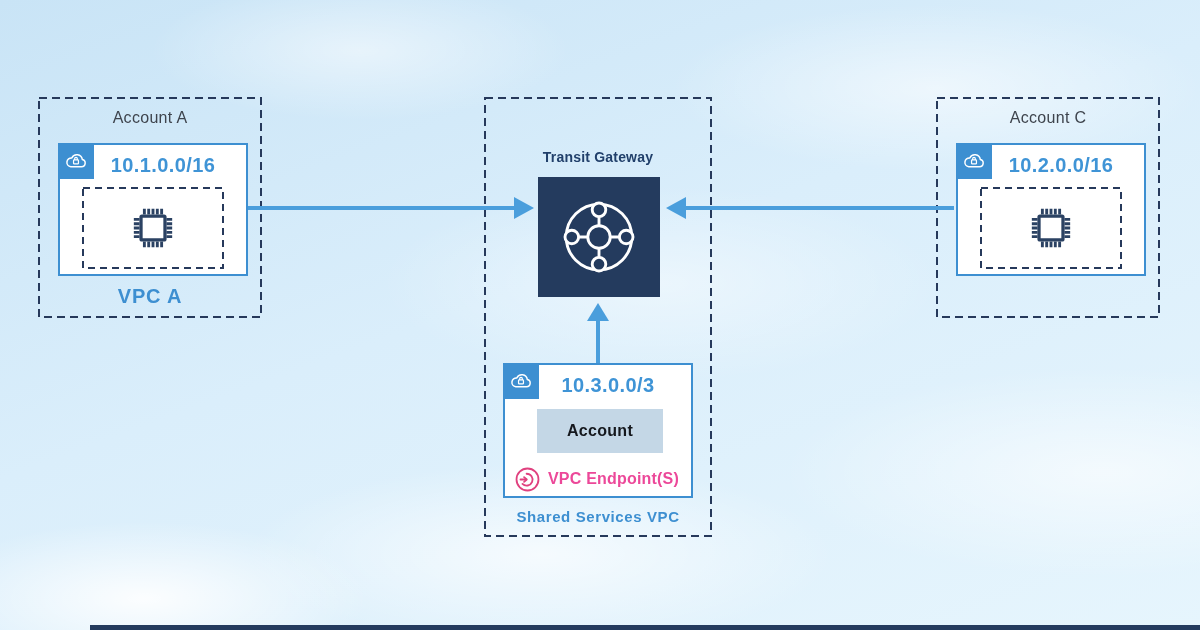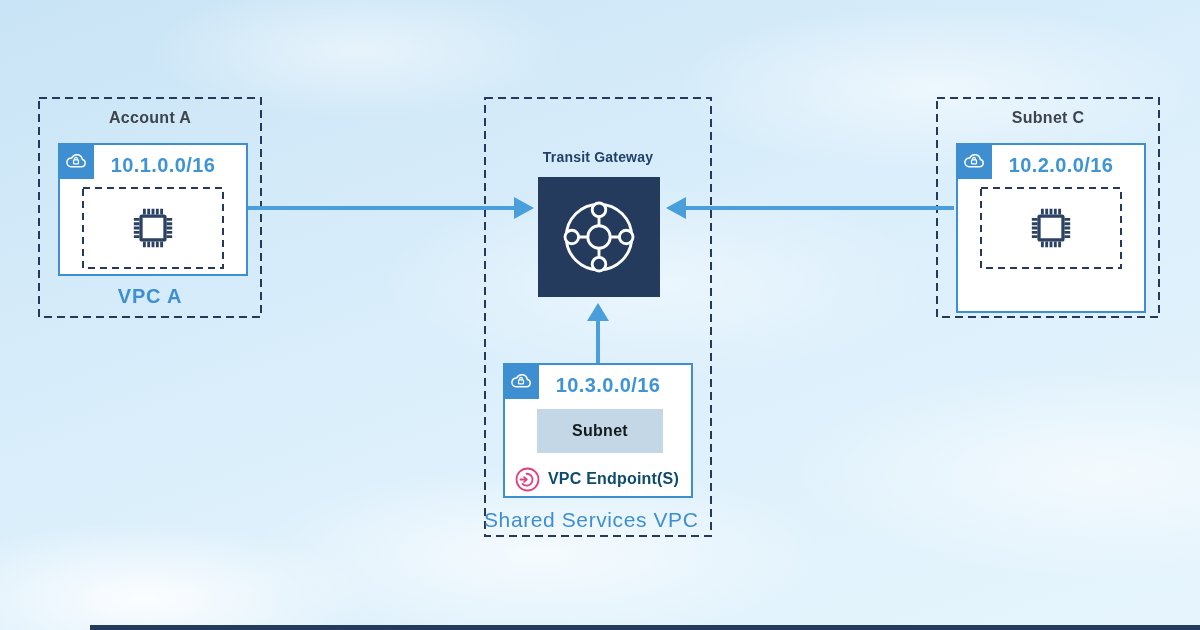--- a/index.html
+++ b/index.html
@@ -11,21 +11,21 @@
       radial-gradient(420px 130px at 45% 88%, rgba(255,255,255,.7), transparent 70%),
       radial-gradient(380px 120px at 78% 14%, rgba(255,255,255,.55), transparent 70%),
       radial-gradient(300px 100px at 30% 8%, rgba(255,255,255,.5), transparent 70%),
       radial-gradient(460px 150px at 92% 75%, rgba(255,255,255,.6), transparent 70%),
       radial-gradient(400px 140px at 55% 45%, rgba(255,255,255,.45), transparent 70%),
       linear-gradient(160deg,#c9e4f6 0%,#daeefb 45%,#e6f5fd 100%);
   }
   .acct{position:absolute;}
   .dash-border{position:absolute;left:0;top:0;}
   .acct-title{position:absolute;top:12px;left:0;right:0;text-align:center;
-    font-size:16px;font-weight:700;color:#3e444d;letter-spacing:.3px;}
+    font-size:16px;font-weight:400;color:#3e444d;letter-spacing:.3px;}
   .vpc-box{position:absolute;background:#ffffff;border:2px solid #3d8fd1;box-sizing:border-box;}
   .vpc-tab{position:absolute;left:-2px;top:-2px;width:36px;height:36px;background:#3d8fd1;
     display:flex;align-items:center;justify-content:center;}
   .cidr{position:absolute;top:9px;left:36px;right:16px;text-align:center;
     font-size:20px;font-weight:700;color:#3f94d6;letter-spacing:.4px;}
   .chip-zone{position:absolute;left:22px;top:42px;width:142px;height:82px;
     display:flex;align-items:center;justify-content:center;}
   .vpc-label{position:absolute;bottom:10px;left:0;right:0;text-align:center;
     color:#3d8fd1;font-weight:700;font-size:20px;letter-spacing:.8px;}
   .tgw-label{position:absolute;top:52px;left:0;right:0;text-align:center;
@@ -36,23 +36,23 @@
     border-left:11px solid transparent;border-right:11px solid transparent;
     border-bottom:18px solid #4a9edc;}
   .up-arrow-line{position:absolute;left:112px;top:222px;width:4px;height:44px;background:#4a9edc;}
   .shared-vpc{position:absolute;left:19px;top:266px;width:190px;height:135px;
     background:#ffffff;border:2px solid #3d8fd1;box-sizing:border-box;}
   .subnet{position:absolute;left:32px;top:44px;width:126px;height:44px;background:#c4d7e6;
     display:flex;align-items:center;justify-content:center;
     font-weight:700;font-size:16px;color:#15181d;letter-spacing:.3px;}
   .endpoint-row{position:absolute;left:9px;top:100px;height:28px;display:flex;
     align-items:center;gap:7px;}
-  .endpoint-label{color:#0c4a6e;font-weight:700;font-size:16px;letter-spacing:.2px;}
-  .shared-label{position:absolute;top:411px;left:0;right:0;text-align:left;
-    color:#3d8fd1;font-weight:400;font-size:21px;letter-spacing:.6px;}
+  .endpoint-label{color:#ec4899;font-weight:700;font-size:16px;letter-spacing:.2px;}
+  .shared-label{position:absolute;top:411px;left:0;right:0;text-align:center;
+    color:#3d8fd1;font-weight:700;font-size:15px;letter-spacing:.6px;}
   .h-line{position:absolute;height:4px;background:#4a9edc;top:206px;}
   .head-right{position:absolute;top:197px;width:0;height:0;
     border-top:11px solid transparent;border-bottom:11px solid transparent;
     border-left:20px solid #4a9edc;}
   .head-left{position:absolute;top:197px;width:0;height:0;
     border-top:11px solid transparent;border-bottom:11px solid transparent;
     border-right:20px solid #4a9edc;}
   .bottom-bar{position:absolute;left:90px;top:625px;width:1110px;height:5px;background:#243b5e;}
 </style>
 </head>
@@ -111,41 +111,41 @@
     <div class="up-arrow-line"></div>
 
     <div class="shared-vpc">
       <div class="vpc-tab">
         <svg width="28" height="28" viewBox="0 0 32 32">
           <path d="M10 22.5h12.3a4.2 4.2 0 0 0 .9-8.3 6.3 6.3 0 0 0-12-1.6A4.8 4.8 0 0 0 10 22.5z" fill="none" stroke="#ffffff" stroke-width="1.7" stroke-linejoin="round"></path>
           <rect x="13.2" y="14.8" width="5.6" height="4.6" rx="0.9" fill="none" stroke="#ffffff" stroke-width="1.4"></rect>
           <path d="M14.5 14.8v-1.5a1.5 1.5 0 0 1 3 0v1.5" fill="none" stroke="#ffffff" stroke-width="1.4"></path>
         </svg>
       </div>
-      <div class="cidr">10.3.0.0/16</div>
-      <div class="subnet">Subnet</div>
+      <div class="cidr">10.3.0.0/3</div>
+      <div class="subnet">Account</div>
       <div class="endpoint-row">
         <svg width="27" height="27" viewBox="0 0 30 30">
           <circle cx="15" cy="15" r="12.2" fill="none" stroke="#e0417f" stroke-width="2"></circle>
           <path d="M14 8.6a6.6 6.6 0 1 1-4.6 11.3" fill="none" stroke="#e0417f" stroke-width="2" stroke-linecap="round"></path>
           <path d="M7.2 15h6.4" fill="none" stroke="#e0417f" stroke-width="2" stroke-linecap="round"></path>
           <path d="M11.2 12.4 14.2 15l-3 2.6" fill="none" stroke="#e0417f" stroke-width="2" stroke-linecap="round" stroke-linejoin="round"></path>
         </svg>
         <span class="endpoint-label">VPC Endpoint(S)</span>
       </div>
     </div>
     <div class="shared-label">Shared Services VPC</div>
   </div>
 
   <div class="acct" style="left:936px;top:97px;width:224px;height:221px;">
     <svg class="dash-border" width="224" height="221">
       <rect x="1" y="1" width="222" height="219" fill="none" stroke="#26395b" stroke-width="2" stroke-dasharray="8 5"></rect>
     </svg>
-    <div class="acct-title">Subnet C</div>
-    <div class="vpc-box" style="left:20px;top:46px;width:190px;height:170px;">
+    <div class="acct-title">Account C</div>
+    <div class="vpc-box" style="left:20px;top:46px;width:190px;height:133px;">
       <div class="vpc-tab">
         <svg width="28" height="28" viewBox="0 0 32 32">
           <path d="M10 22.5h12.3a4.2 4.2 0 0 0 .9-8.3 6.3 6.3 0 0 0-12-1.6A4.8 4.8 0 0 0 10 22.5z" fill="none" stroke="#ffffff" stroke-width="1.7" stroke-linejoin="round"></path>
           <rect x="13.2" y="14.8" width="5.6" height="4.6" rx="0.9" fill="none" stroke="#ffffff" stroke-width="1.4"></rect>
           <path d="M14.5 14.8v-1.5a1.5 1.5 0 0 1 3 0v1.5" fill="none" stroke="#ffffff" stroke-width="1.4"></path>
         </svg>
       </div>
       <div class="cidr">10.2.0.0/16</div>
       <div class="chip-zone">
         <svg class="dash-border" width="142" height="82">

